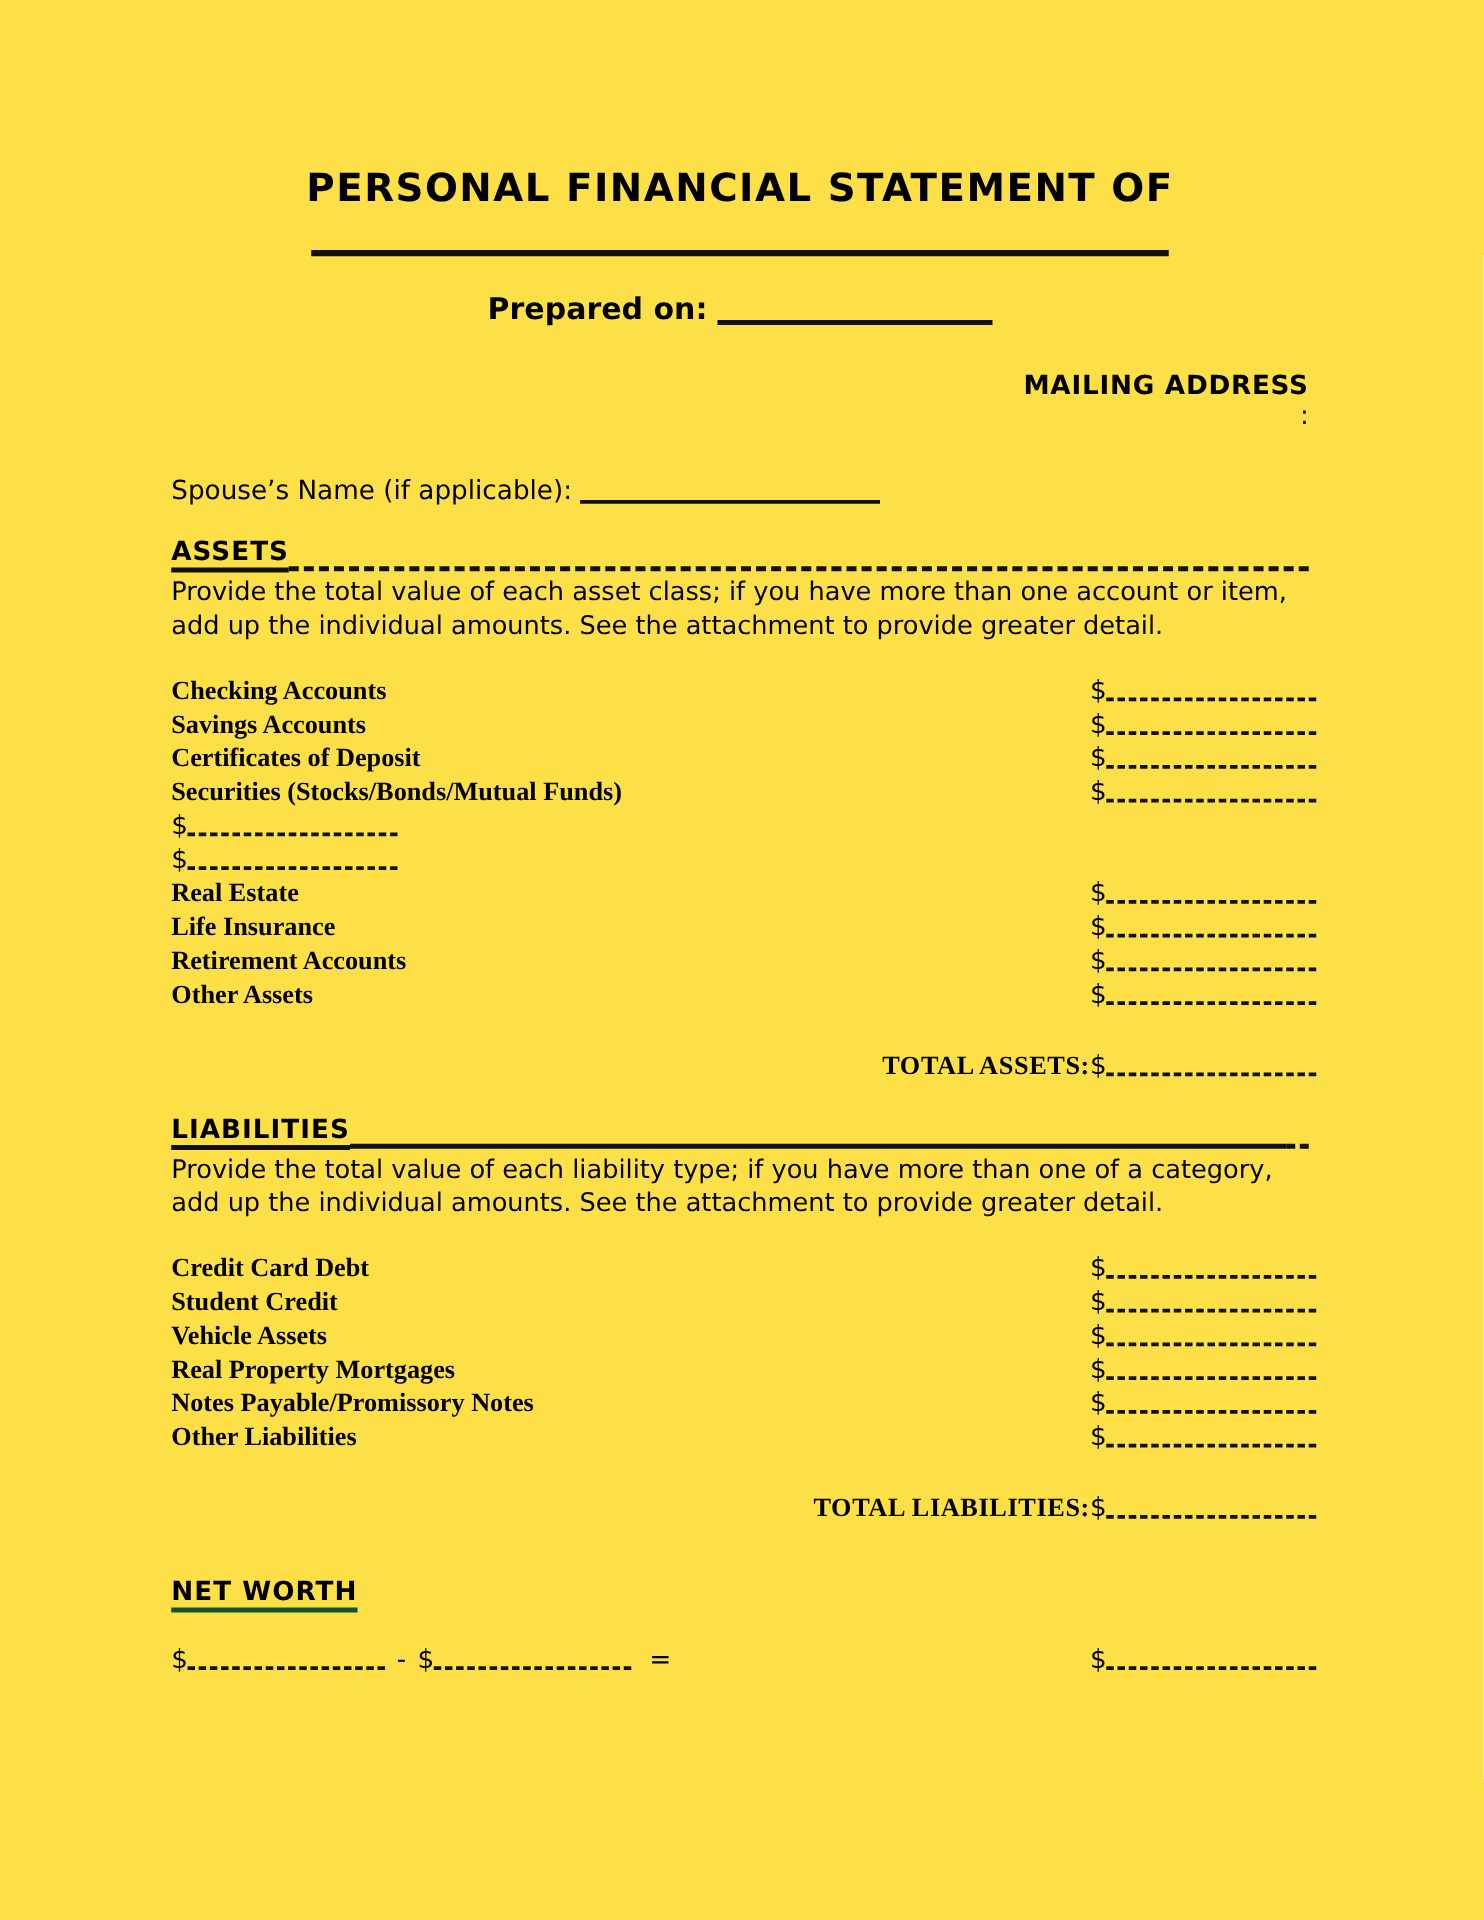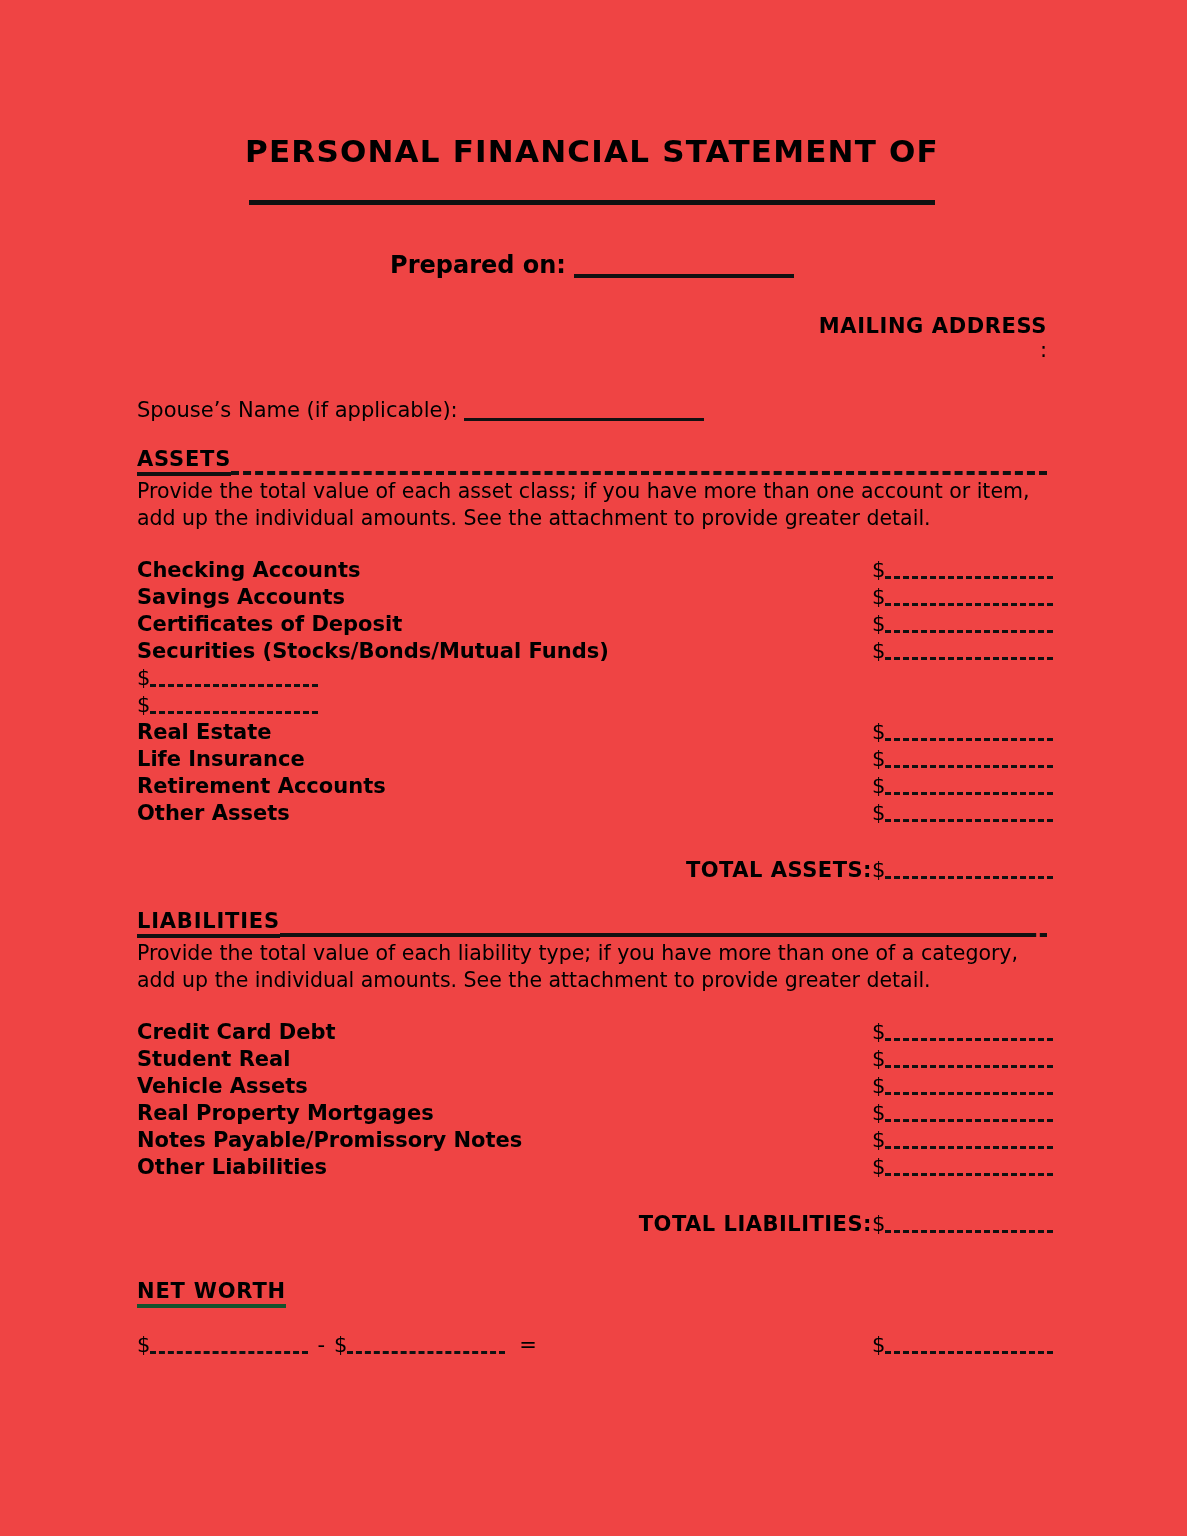--- a/index.html
+++ b/index.html
@@ -9,21 +9,21 @@
   }
   body {
     font-family: "DejaVu Sans", sans-serif;
     color: #000000;
     -webkit-font-smoothing: antialiased;
   }
   .page {
     position: relative;
     width: 1187px;
     height: 1536px;
-    background: #ef4444;
+    background: #fde047;
     margin: 0 auto;
     overflow: hidden;
     box-sizing: border-box;
   }
   .content {
     position: absolute;
     left: 137px;
     top: 0;
     width: 910px;
   }
@@ -47,21 +47,21 @@
   .title-rule {
     display: inline-block;
     width: 686px;
     height: 0;
     border-bottom: 5px solid #111111;
     vertical-align: middle;
   }
 
   .prepared-row {
     text-align: center;
-    margin-top: 38px;
+    margin-top: 20px;
     font-size: 24px;
     font-weight: bold;
     line-height: 1.1;
     white-space: nowrap;
   }
   .prepared-blank {
     display: inline-block;
     width: 220px;
     height: 0;
     border-bottom: 4px solid #111111;
@@ -160,20 +160,21 @@
     align-items: flex-end;
     font-size: 21px;
     line-height: 27px;
     height: 27px;
     white-space: nowrap;
   }
   .item-label {
     font-weight: bold;
     flex: 0 0 735px;
     line-height: 27px;
+    font-family: Liberation Serif, serif;
   }
   .money {
     display: flex;
     align-items: flex-end;
     line-height: 27px;
   }
   .money .dollar {
     font-size: 21px;
     line-height: 27px;
   }
@@ -373,21 +374,21 @@
 
       <div class="item-row">
         <span class="item-label">Credit Card Debt</span>
         <span class="money">
           <span class="dollar">$</span>
             <span class="money-blank"></span>
         </span>
       </div>
 
       <div class="item-row">
-        <span class="item-label">Student Real</span>
+        <span class="item-label">Student Credit</span>
         <span class="money">
           <span class="dollar">$</span>
             <span class="money-blank"></span>
         </span>
       </div>
 
       <div class="item-row">
         <span class="item-label">Vehicle Assets</span>
         <span class="money">
           <span class="dollar">$</span>

